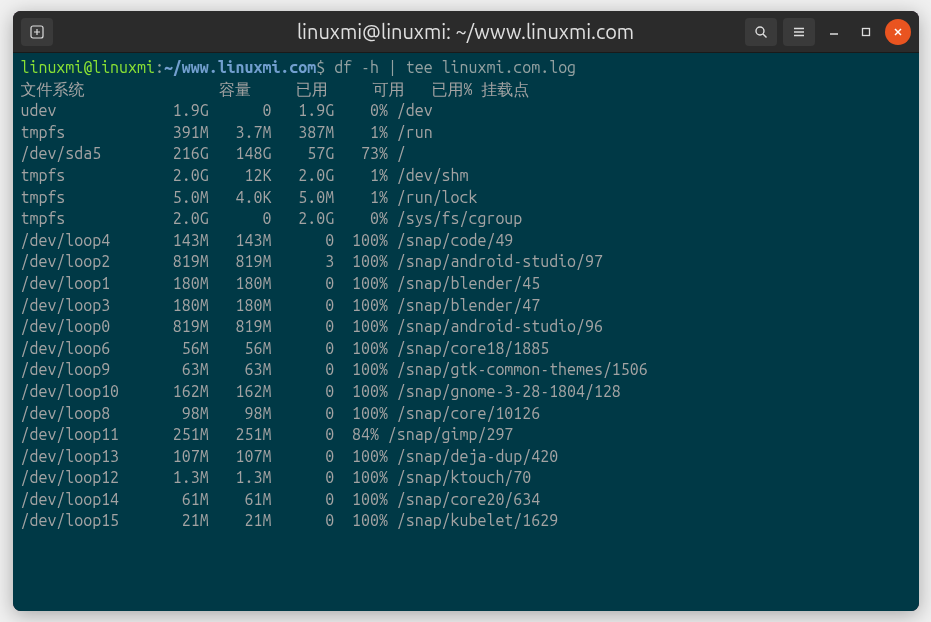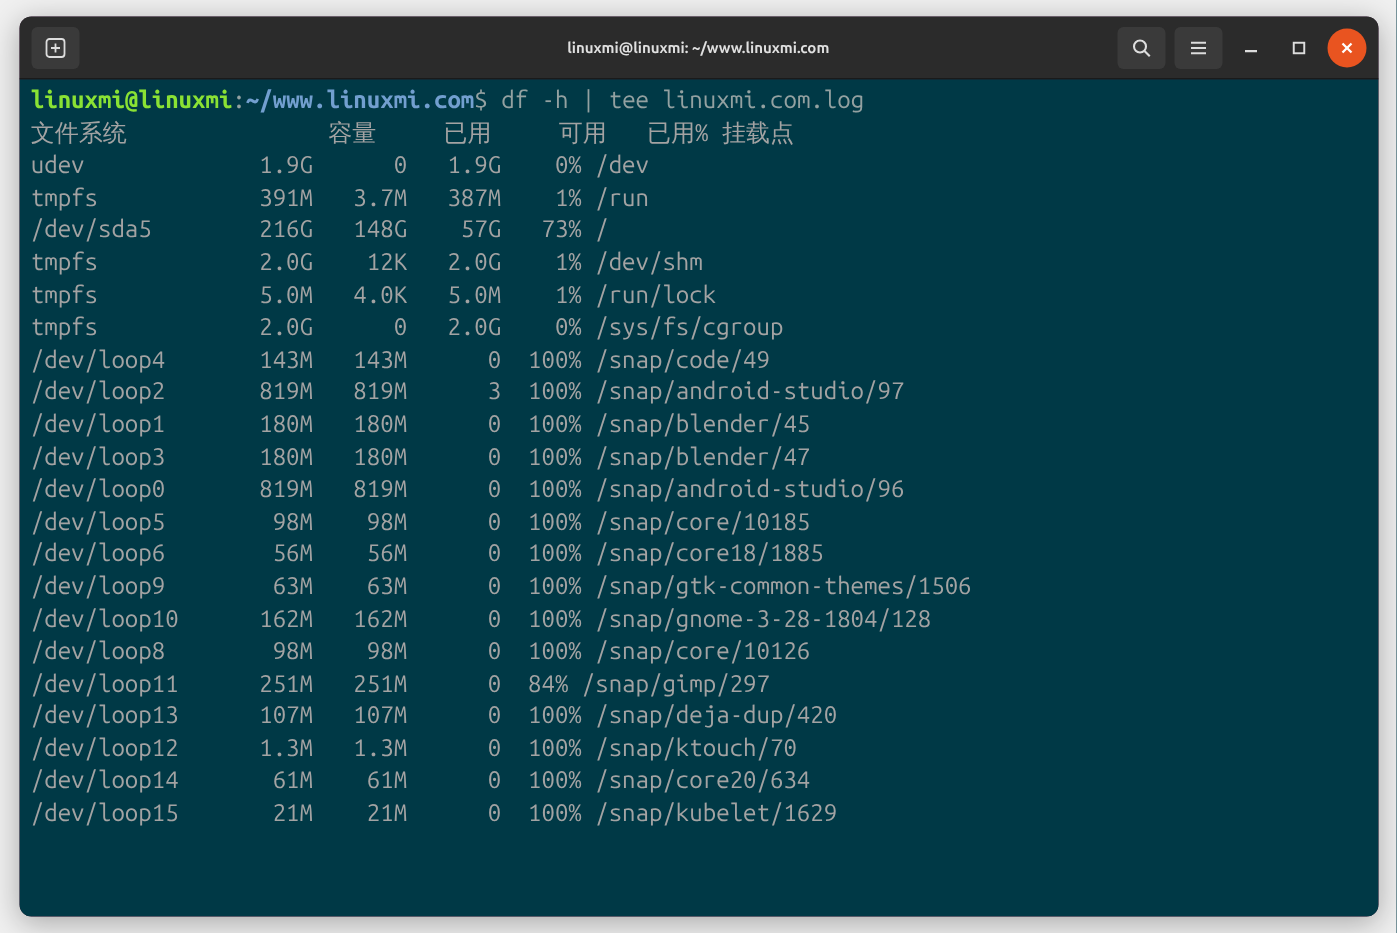--- a/index.html
+++ b/index.html
@@ -47,22 +47,22 @@
       border-radius: 4px;
       display: flex;
       align-items: center;
       justify-content: center;
       color: #ddd;
       font-size: 14px;
       cursor: pointer;
     }
     .titlebar-title {
       color: #e0e0e0;
-      font-size: 10px;
-      font-weight: 700;
+      font-size: 20px;
+      font-weight: 400;
       font-family: 'Ubuntu', sans-serif;
       position: absolute;
       left: 50%;
       transform: translateX(-50%);
     }
     .titlebar-right {
       display: flex;
       align-items: center;
       gap: 6px;
     }
@@ -93,21 +93,21 @@
       font-size: 16px;
       line-height: 1.35;
       overflow-y: auto;
       color: #93a1a1;
     }
     .prompt-line {
       white-space: pre;
     }
     .user-host {
       color: #8ae234;
-      font-weight: bold;
+      font-weight: normal;
     }
     .colon {
       color: #93a1a1;
     }
     .path {
       color: #729fcf;
       font-weight: bold;
     }
     .dollar {
       color: #93a1a1;
@@ -176,21 +176,20 @@
         <div class="output-line">tmpfs            391M   3.7M   387M    1% /run</div>
         <div class="output-line">/dev/sda5        216G   148G    57G   73% /</div>
         <div class="output-line">tmpfs            2.0G    12K   2.0G    1% /dev/shm</div>
         <div class="output-line">tmpfs            5.0M   4.0K   5.0M    1% /run/lock</div>
         <div class="output-line">tmpfs            2.0G      0   2.0G    0% /sys/fs/cgroup</div>
         <div class="output-line">/dev/loop4       143M   143M      0  100% /snap/code/49</div>
         <div class="output-line">/dev/loop2       819M   819M      3  100% /snap/android-studio/97</div>
         <div class="output-line">/dev/loop1       180M   180M      0  100% /snap/blender/45</div>
         <div class="output-line">/dev/loop3       180M   180M      0  100% /snap/blender/47</div>
         <div class="output-line">/dev/loop0       819M   819M      0  100% /snap/android-studio/96</div>
-        <div class="output-line">/dev/loop5        98M    98M      0  100% /snap/core/10185</div>
         <div class="output-line">/dev/loop6        56M    56M      0  100% /snap/core18/1885</div>
         <div class="output-line">/dev/loop9        63M    63M      0  100% /snap/gtk-common-themes/1506</div>
         <div class="output-line">/dev/loop10      162M   162M      0  100% /snap/gnome-3-28-1804/128</div>
         <div class="output-line">/dev/loop8        98M    98M      0  100% /snap/core/10126</div>
         <div class="output-line">/dev/loop11      251M   251M      0  84% /snap/gimp/297</div>
         <div class="output-line">/dev/loop13      107M   107M      0  100% /snap/deja-dup/420</div>
         <div class="output-line">/dev/loop12      1.3M   1.3M      0  100% /snap/ktouch/70</div>
         <div class="output-line">/dev/loop14       61M    61M      0  100% /snap/core20/634</div>
         <div class="output-line">/dev/loop15       21M    21M      0  100% /snap/kubelet/1629</div>
       </div>

